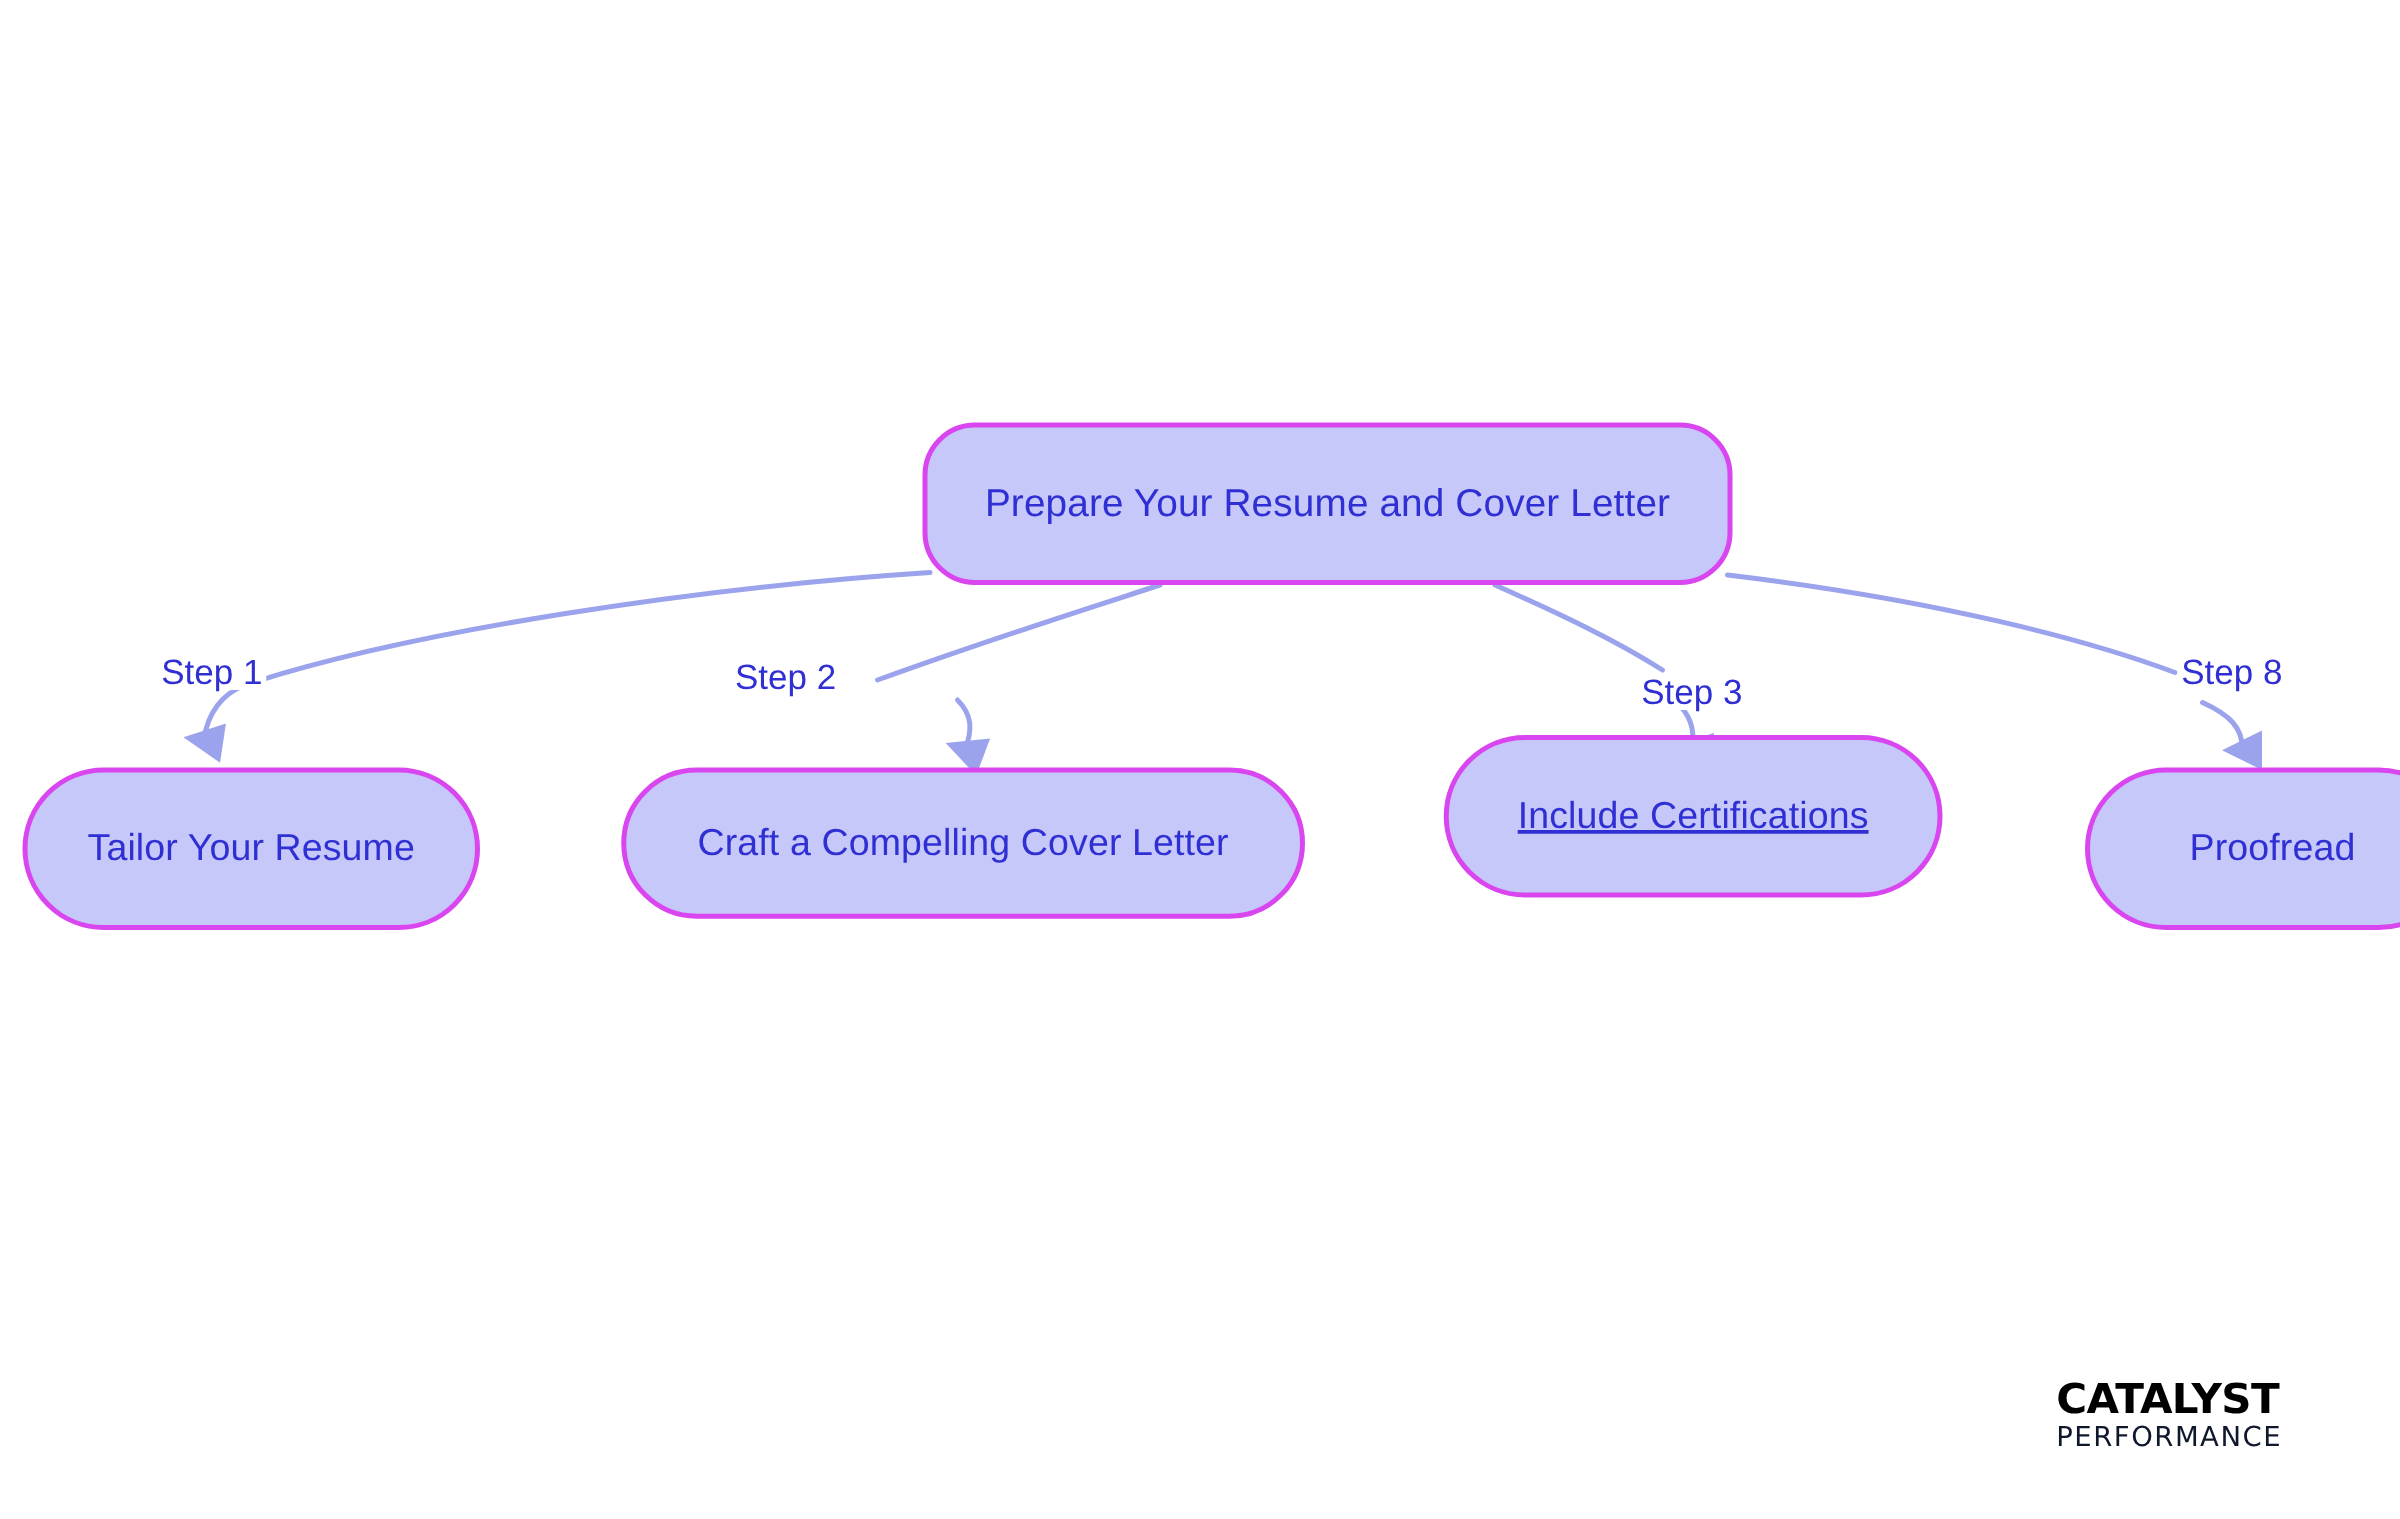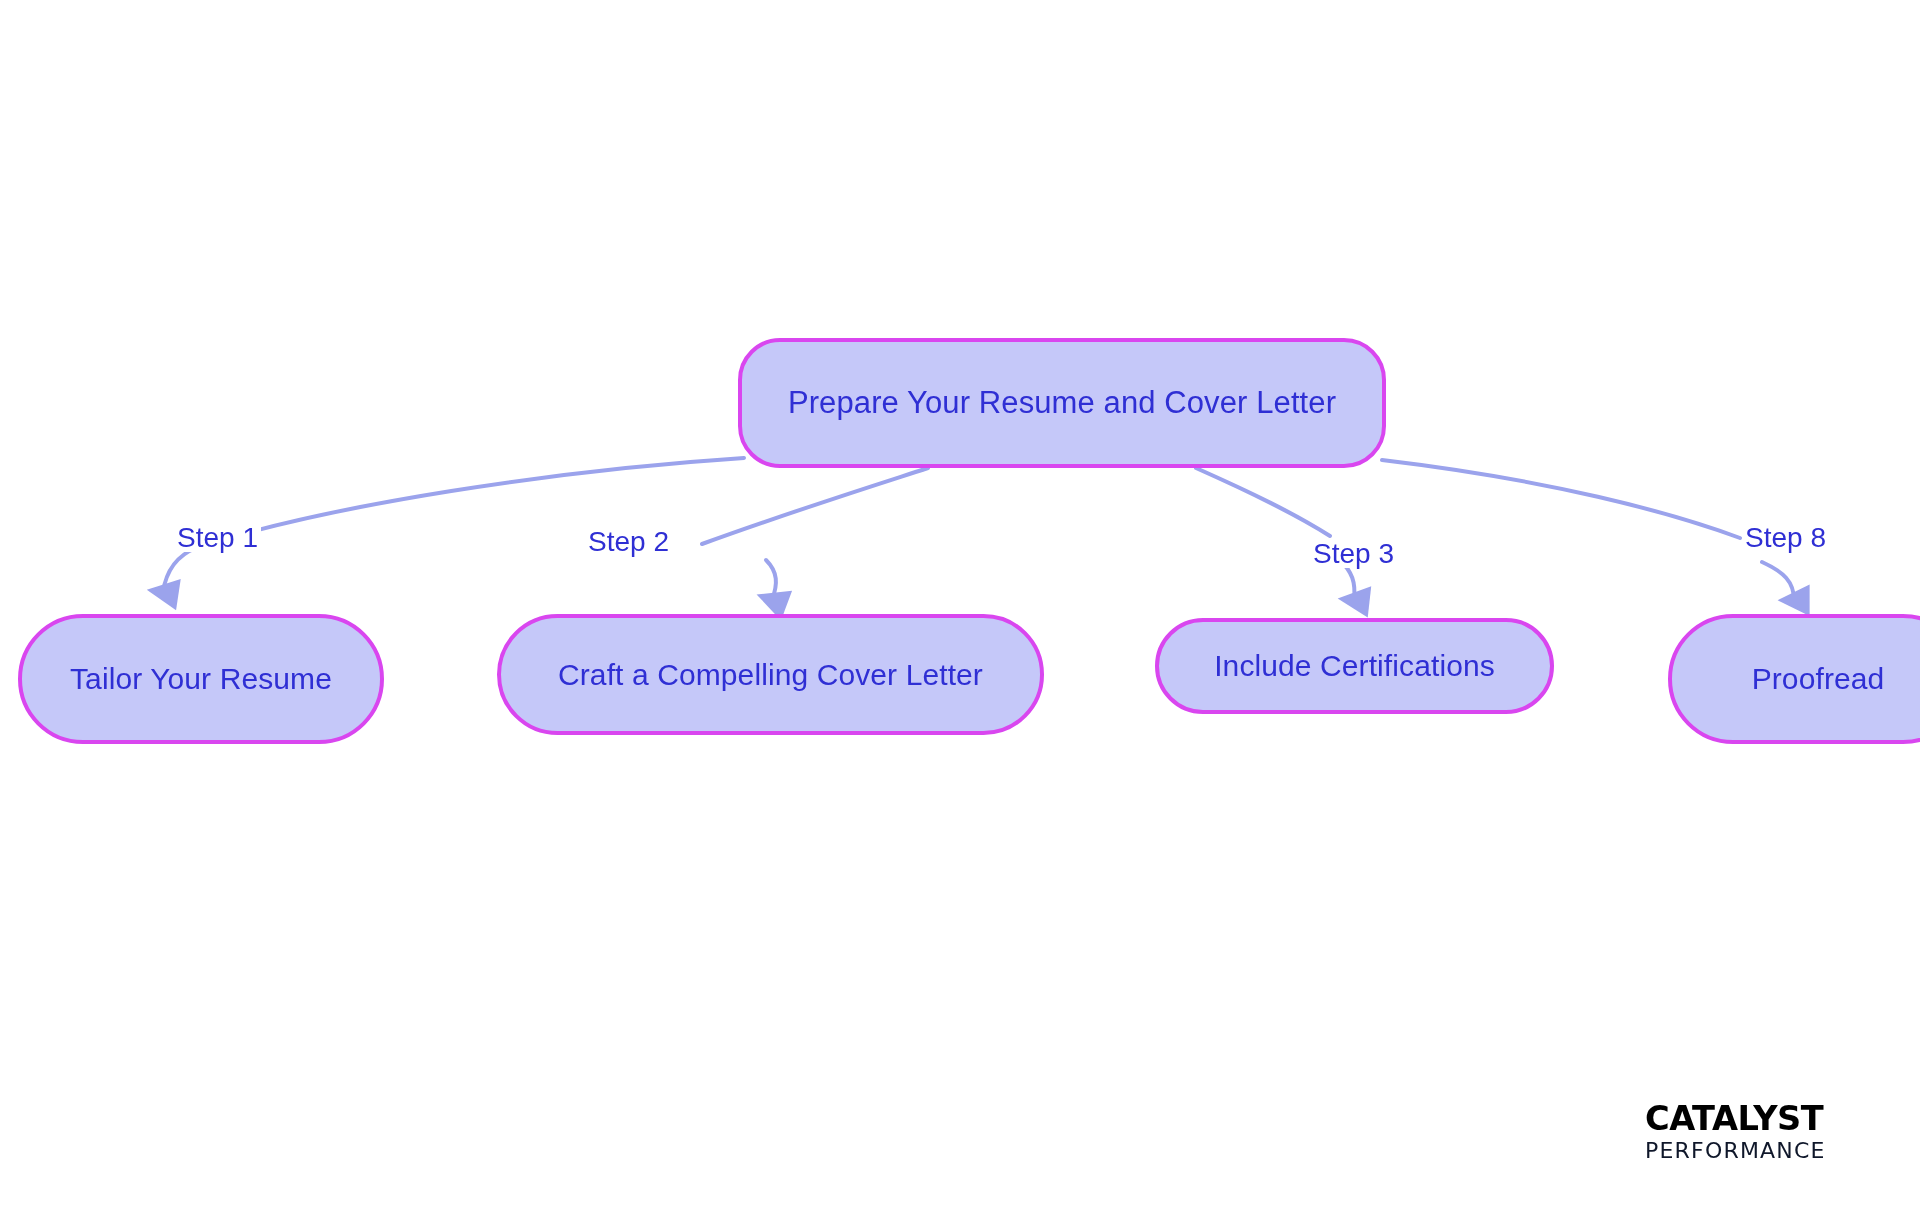--- a/index.html
+++ b/index.html
@@ -59,42 +59,43 @@
     height: 130px;
   }
   #node-step2 {
     left: 497px;
     top: 614px;
     width: 547px;
     height: 121px;
   }
   #node-step3 {
     left: 1155px;
-    top: 618px;
+    top: 588px;
     width: 399px;
-    height: 96px;
+    height: 130px;
+    text-decoration: underline;
   }
   #node-step4 {
     left: 1668px;
     top: 614px;
     width: 300px;
     height: 130px;
   }
   .leaf .node-label { font-size: 30px; }
 
   .edge-label {
     position: absolute;
     color: #2f2fd4;
     font-size: 28px;
     white-space: nowrap;
     background: #ffffff;
     padding: 0 3px;
     line-height: 1;
   }
-  #edge-label-1 { left: 126px; top: 524px; margin-left: 48px; }
+  #edge-label-1 { left: 126px; top: 524px; }
   #edge-label-2 { left: 585px; top: 528px; }
   #edge-label-3 { left: 1310px; top: 540px; }
   #edge-label-4 { left: 1742px; top: 524px; }
 
   #logo {
     position: absolute;
     left: 1645px;
     top: 1102px;
     width: 215px;
     text-align: left;

